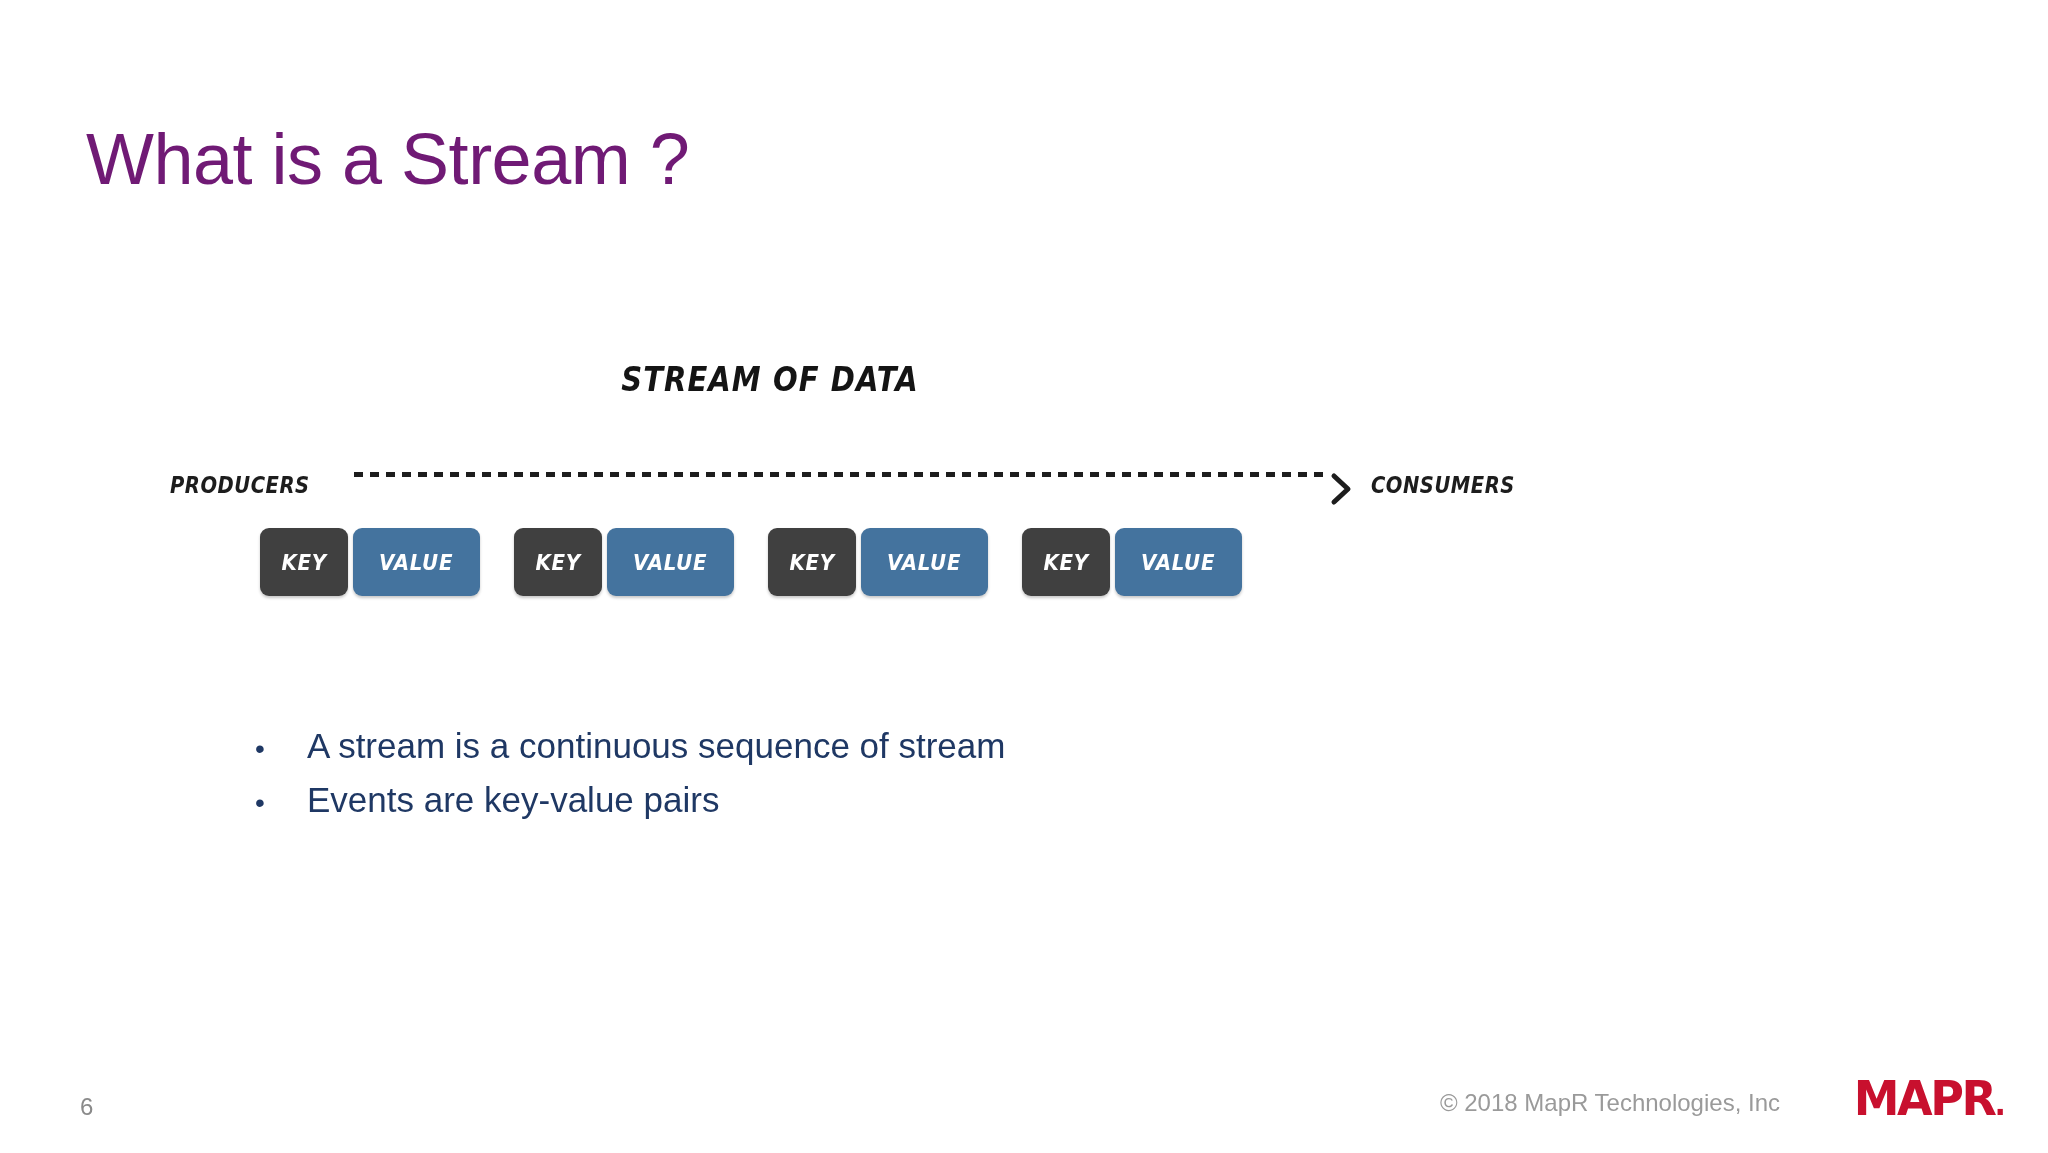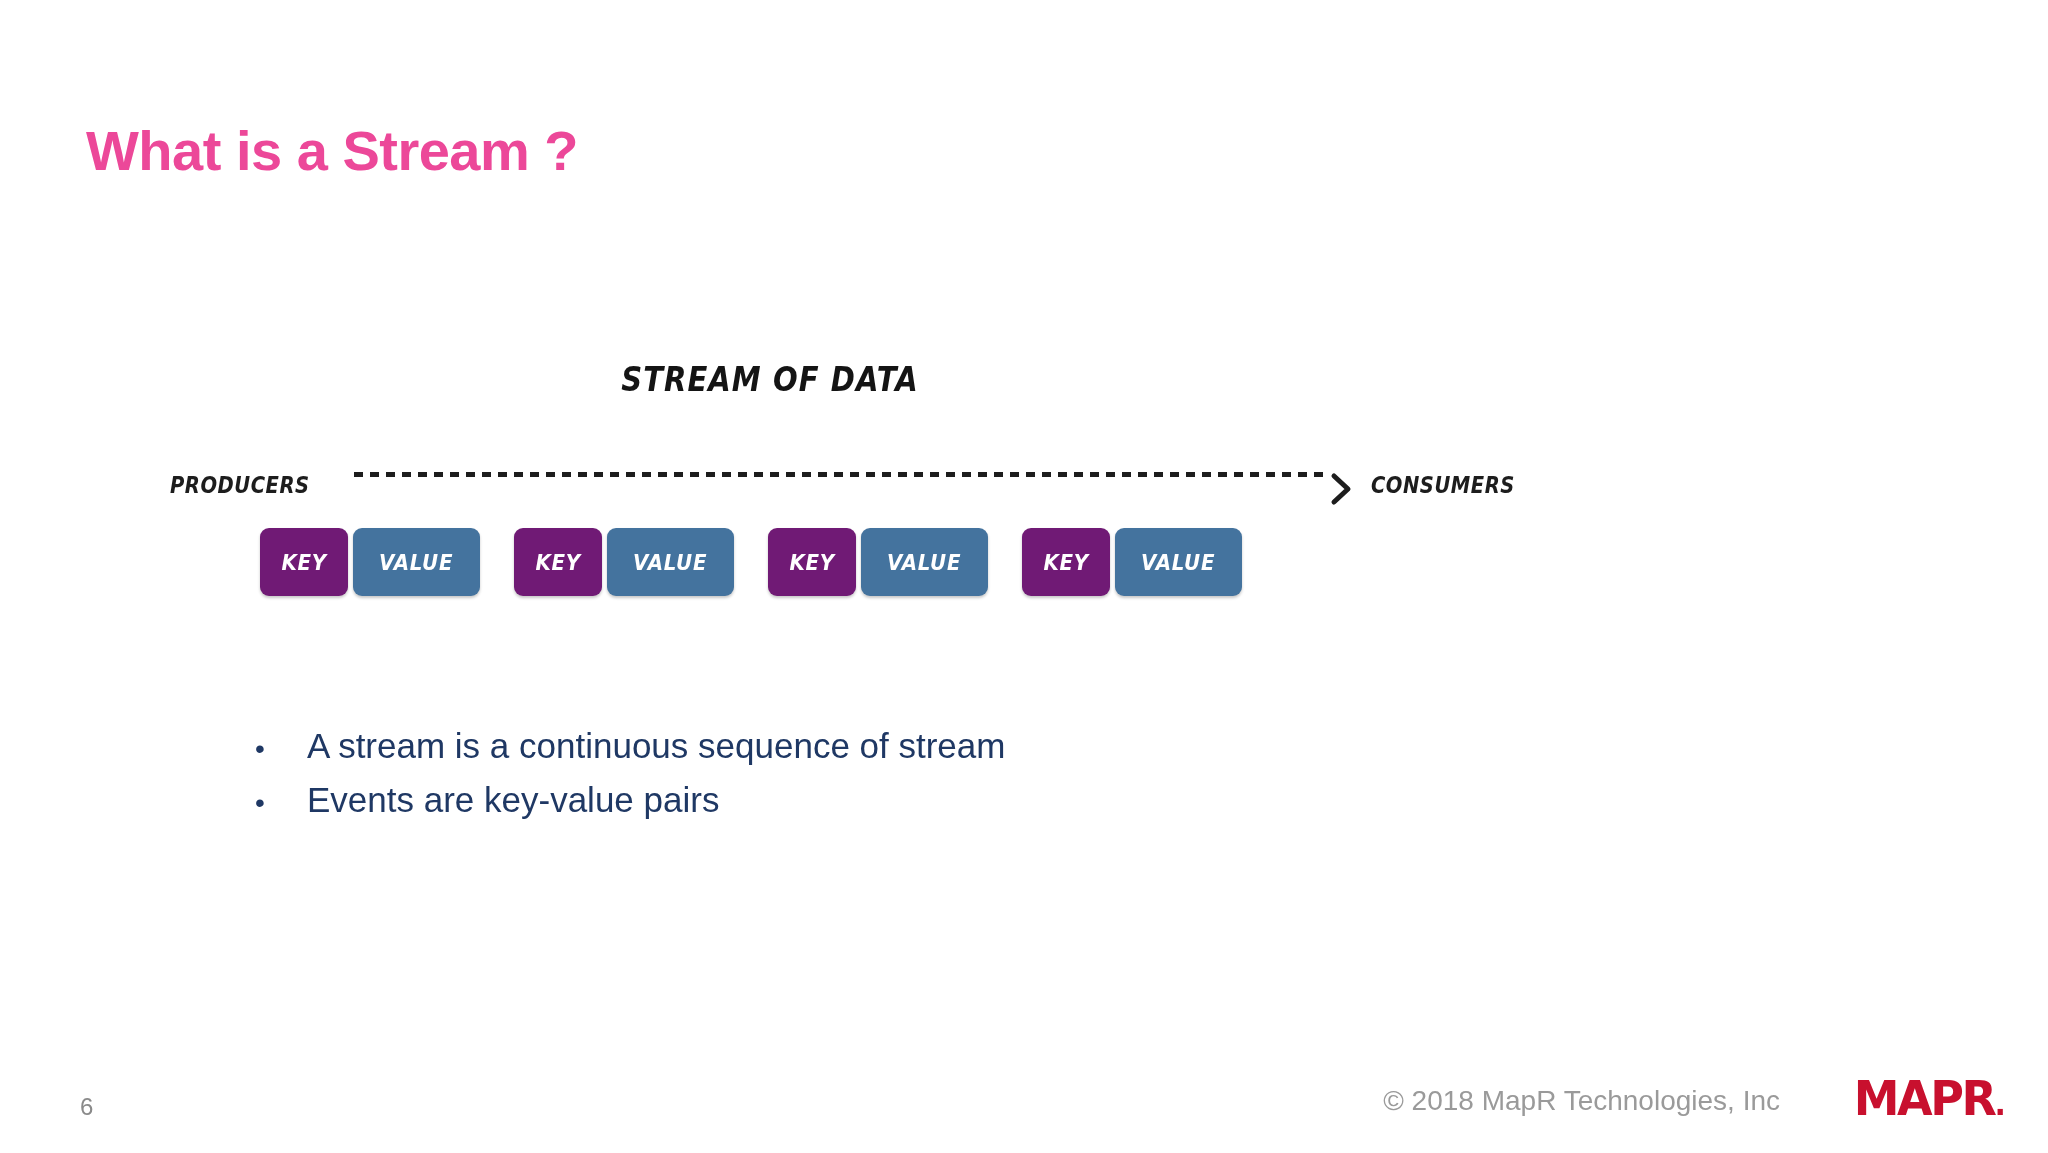--- a/index.html
+++ b/index.html
@@ -17,23 +17,23 @@
     height: 1153px;
     background: #ffffff;
     overflow: hidden;
   }
 
   
   .slide-title {
     position: absolute;
     left: 86px;
     top: 118px;
-    font-size: 56px;
-    font-weight: bold;
-    color: #ec4899;
+    font-size: 72px;
+    font-weight: normal;
+    color: #701a75;
     letter-spacing: -0.5px;
     white-space: nowrap;
   }
 
   
   .diagram {
     position: absolute;
     left: 170px;
     top: 360px;
     width: 1370px;
@@ -119,21 +119,21 @@
     font-size: 22px;
     font-weight: bold;
     letter-spacing: 0.8px;
     font-family: "DejaVu Sans", sans-serif;
     box-shadow: 0 2px 3px rgba(0,0,0,0.22);
     box-sizing: border-box;
   }
   .kv-box span { transform: scaleX(0.9); display: inline-block; }
   .kv-key {
     width: 88px;
-    background: #701a75;
+    background: #404040;
     margin-right: 5px;
   }
   .kv-value {
     width: 127px;
     background: #44739e;
   }
 
   
   .bullets {
     position: absolute;
@@ -163,21 +163,21 @@
     position: absolute;
     left: 80px;
     bottom: 32px;
     font-size: 24px;
     color: #8a8a8a;
   }
   .copyright {
     position: absolute;
     right: 268px;
     bottom: 36px;
-    font-size: 28px;
+    font-size: 24px;
     color: #9a9a9a;
     white-space: nowrap;
   }
   .logo {
     position: absolute;
     right: 42px;
     bottom: 26px;
     font-size: 46px;
     font-weight: bold;
     color: #c8102e;

